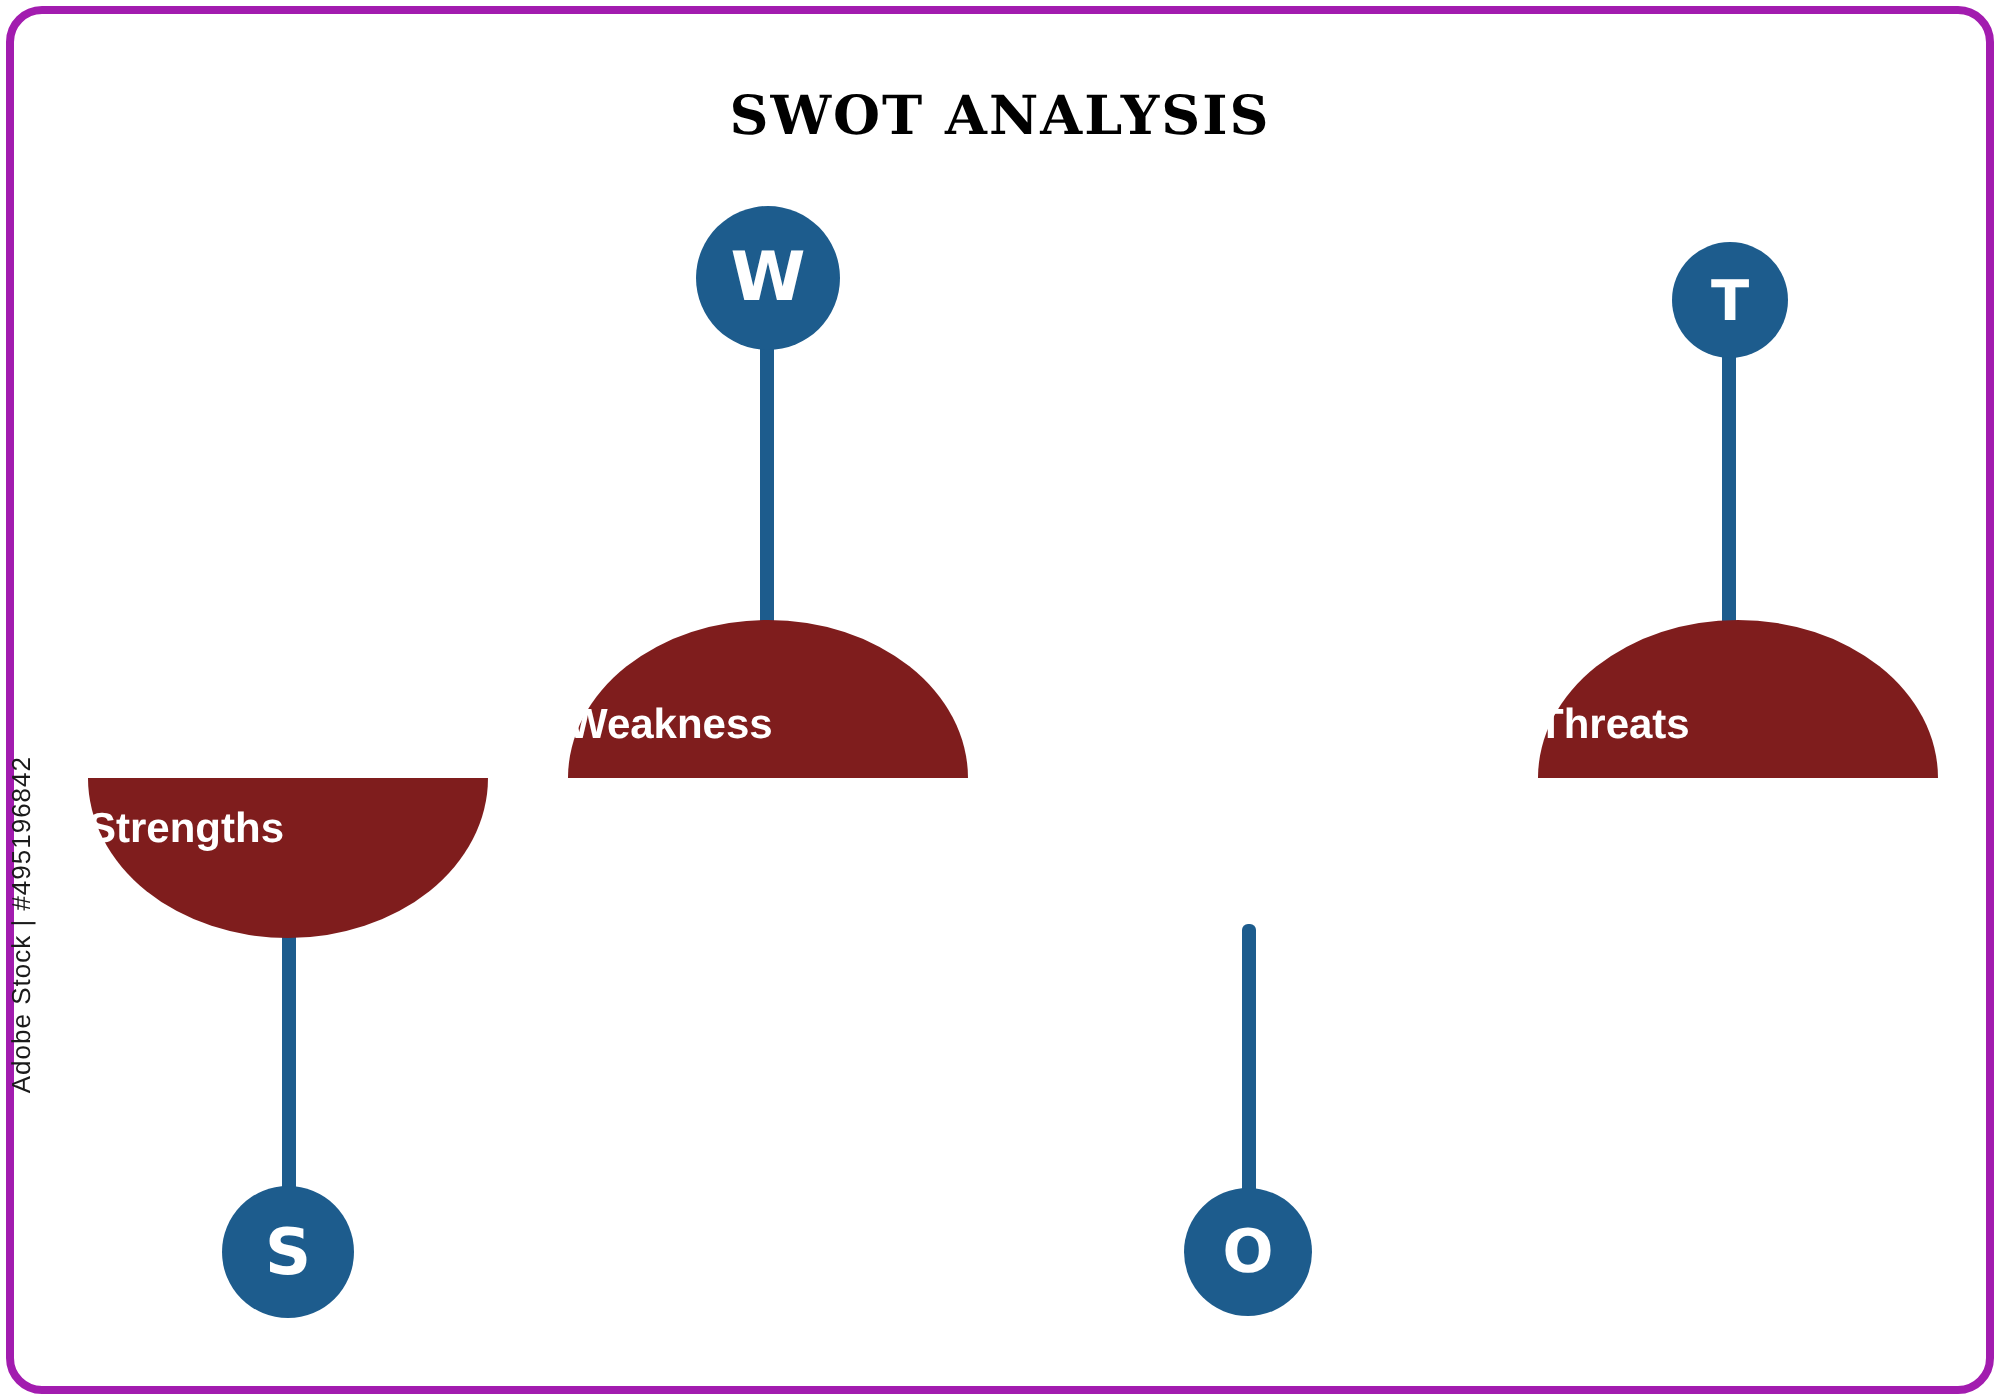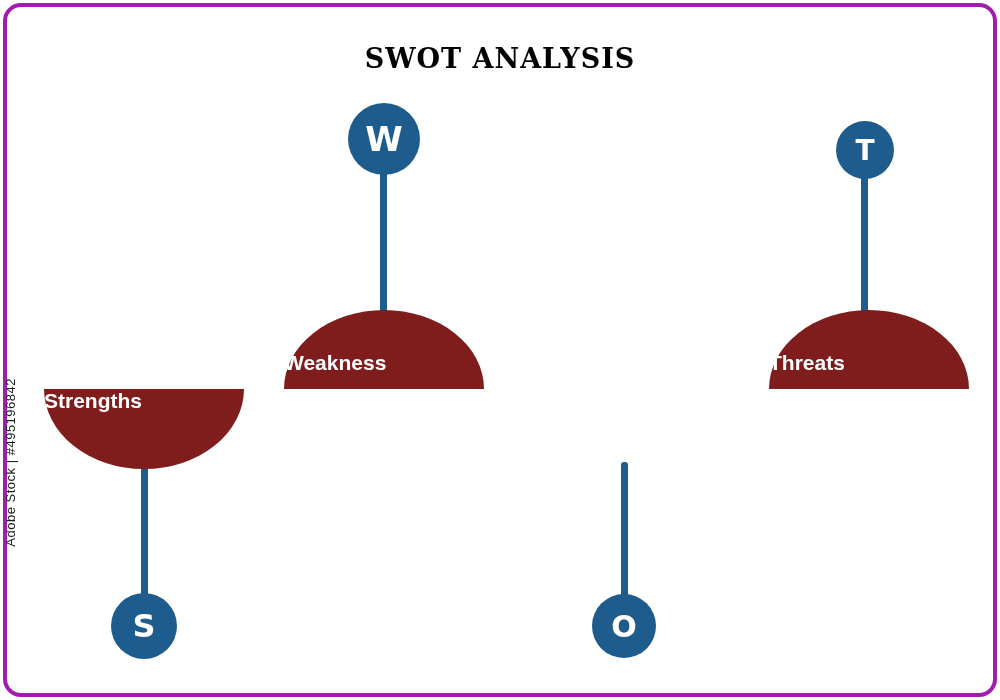--- a/index.html
+++ b/index.html
@@ -34,20 +34,21 @@
     display: flex;
     color: #ffffff;
     font-weight: bold;
     font-size: 21px;
   }
   
   .bowl {
     height: 80px;
     border-radius: 0 0 50% 50% / 0 0 100% 100%;
     align-items: flex-start;
+    padding-top: 14px;
   }
   
   .dome {
     height: 79px;
     border-radius: 50% 50% 0 0 / 100% 100% 0 0;
     align-items: flex-end;
     padding-bottom: 14px;
   }
 
   .connector {

